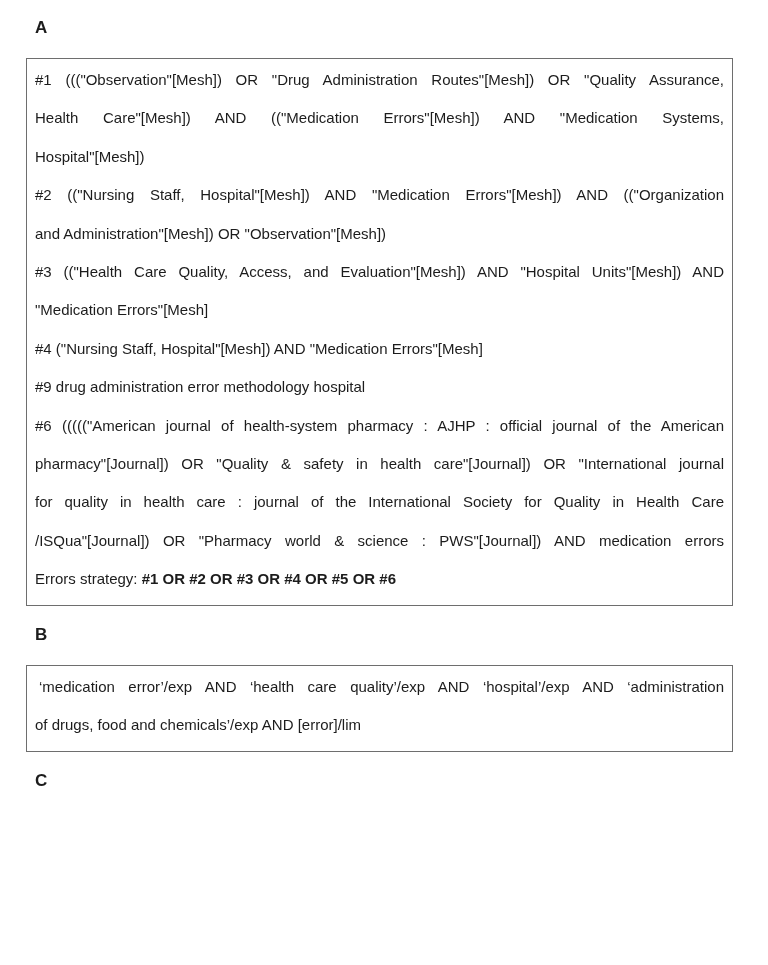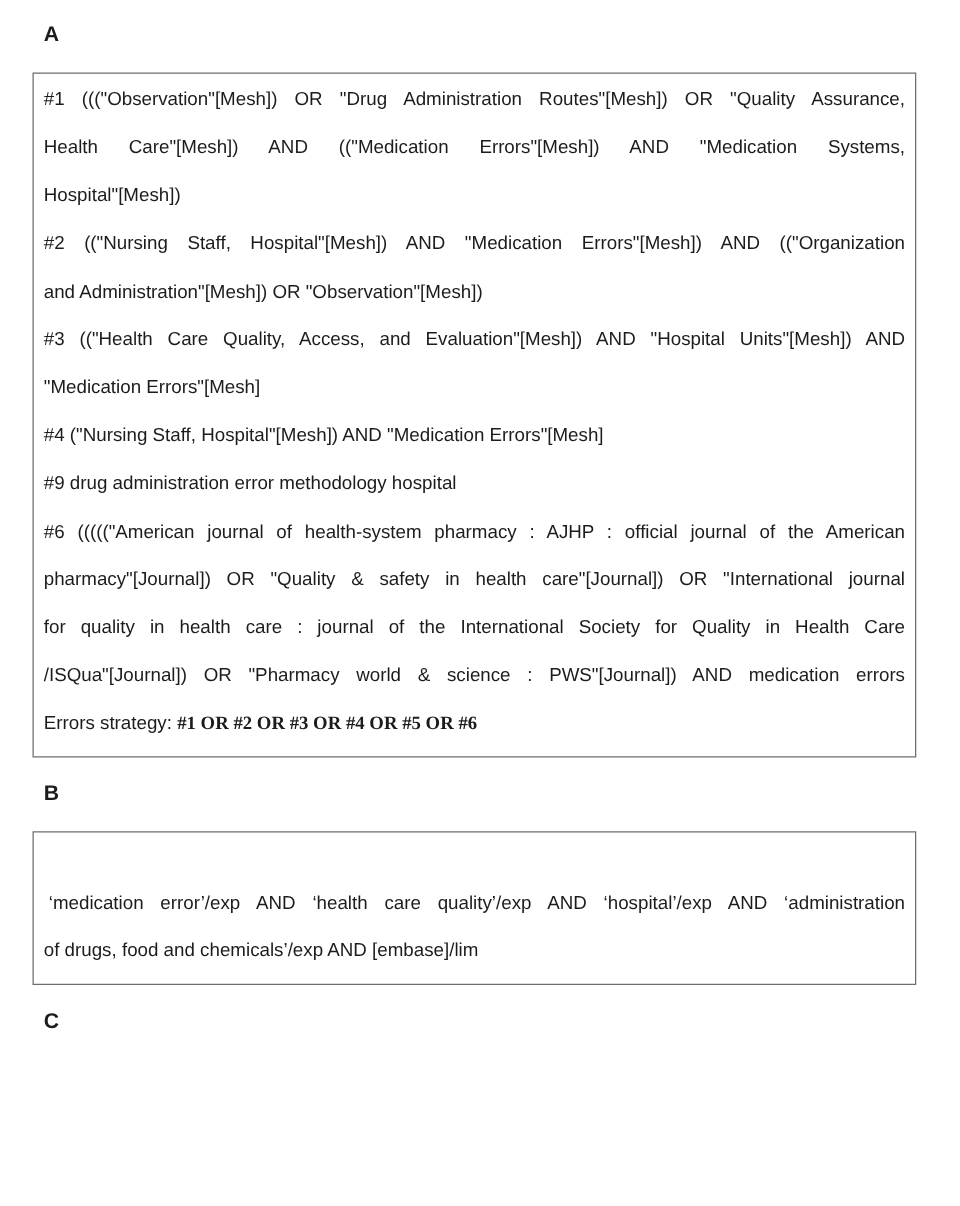--- a/index.html
+++ b/index.html
@@ -47,26 +47,24 @@
     text-align: justify;
     text-align-last: justify;
     white-space: normal;
     color: #1c1c1c;
   }
   .line.last {
     text-align-last: left;
   }
   .bold {
     font-weight: bold;
-    font-family: Liberation Serif, serif;
   }
   
   [data-name="panel-b"] .query .line:first-child {
     text-indent: 4px;
-    margin-top: 36px;
   }
 </style>
 </head>
 <body>
 
 <div class="page" data-name="document-page">
 
   <section class="panel" data-name="panel-a">
     <h2 class="panel-label" data-name="panel-a-label">A</h2>
     <div class="box" data-name="panel-a-search-box">
@@ -97,21 +95,21 @@
         </div>
         <div class="line last" data-name="search-strategy-line"><span data-name="search-strategy-prefix">Errors strategy: </span><span class="bold" data-name="search-strategy-combination">#1 OR #2 OR #3 OR #4 OR #5 OR #6</span></div>
       </div>
   </section>
 
   <section class="panel" data-name="panel-b">
     <h2 class="panel-label" data-name="panel-b-label">B</h2>
     <div class="box" data-name="panel-b-search-box">
         <div class="query" data-name="query-paragraph">
           <div class="line" data-name="query-line">‘medication error’/exp AND ‘health care quality’/exp AND ‘hospital’/exp AND ‘administration</div>
-          <div class="line last" data-name="query-line">of drugs, food and chemicals’/exp AND [embase]/lim</div>
+          <div class="line last" data-name="query-line">of drugs, food and chemicals’/exp AND [error]/lim</div>
         </div>
       </div>
   </section>
 
   <section class="panel" data-name="panel-c">
     <h2 class="panel-label" data-name="panel-c-label">C</h2>
   </section>
 
 </div>
 

